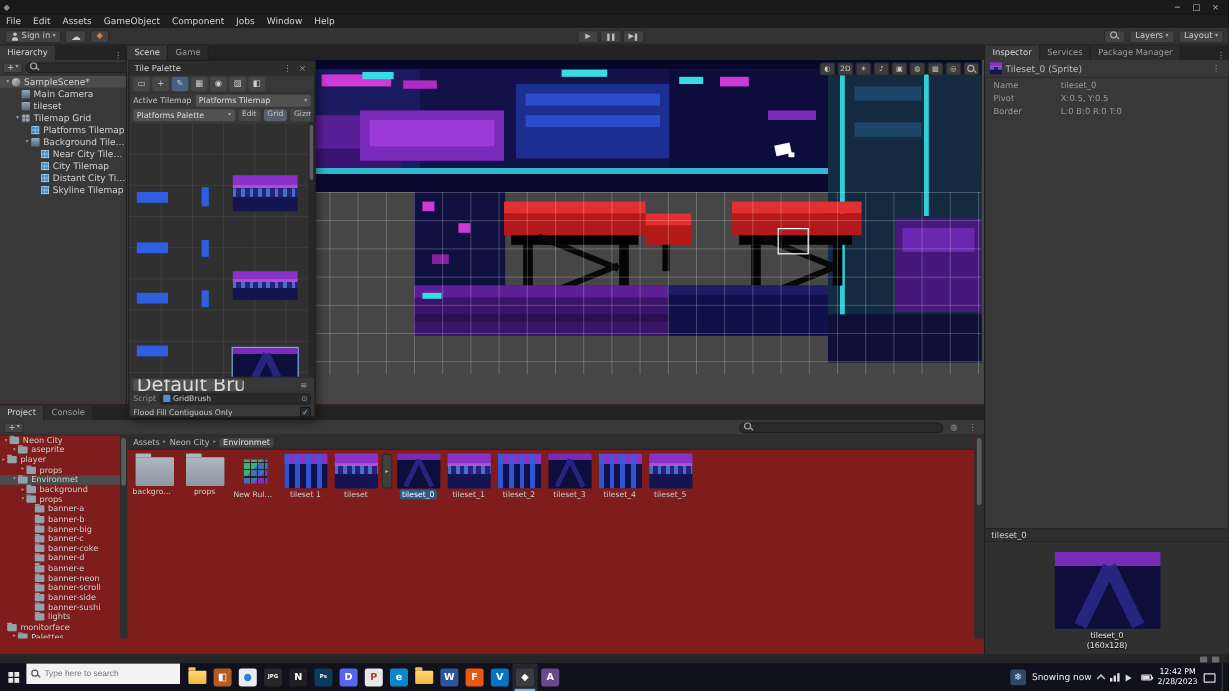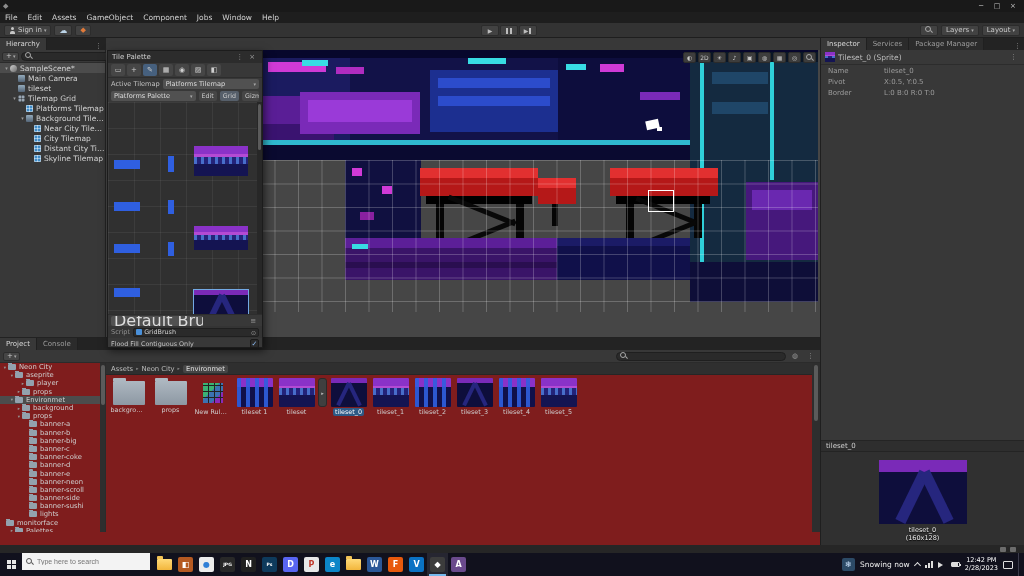--- a/index.html
+++ b/index.html
@@ -308,20 +308,24 @@
         </div>
         <div class="trow" style="padding-left:27px">
           <span class="arr"></span>
           <span class="ic ic-tile"></span>
           <span class="lbl">Skyline Tilemap</span>
         </div>
       </div>
   </div>
 
   <div id="scene">
+    <div class="tabrow" id="scene-tabs">
+        <span class="tab active">Scene</span>
+        <span class="tab">Game</span>
+      </div>
     <div id="scene-content">
       <div id="scene-blocks">
           <div class="blk" style="left:156px;top:0px;width:556px;height:8px;background:#07072c;"></div>
           <div class="blk" style="left:156px;top:8px;width:556px;height:84px;background:#121248;"></div>
           <div class="blk" style="left:156px;top:8px;width:88px;height:84px;background:#1b1b60;"></div>
           <div class="blk" style="left:162px;top:12px;width:58px;height:10px;background:#cf3ad6;"></div>
           <div class="blk" style="left:230px;top:17px;width:28px;height:7px;background:#b02cc0;"></div>
           <div class="blk" style="left:156px;top:46px;width:72px;height:28px;background:#5a1e96;"></div>
           <div class="blk" style="left:156px;top:74px;width:72px;height:18px;background:#3a1370;"></div>
           <div class="blk" style="left:194px;top:42px;width:120px;height:42px;background:#7a2ab8;"></div>
@@ -480,21 +484,21 @@
         <div class="prow" style="padding-left:2px">
           <span class="arr">▾</span>
           <span class="fold"></span>
           <span class="lbl">Neon City</span>
         </div>
         <div class="prow" style="padding-left:9px">
           <span class="arr">▾</span>
           <span class="fold"></span>
           <span class="lbl">aseprite</span>
         </div>
-        <div class="prow" style="padding-left:20px">
+        <div class="prow" style="padding-left:0">
           <span class="arr">▸</span>
           <span class="fold"></span>
           <span class="lbl">player</span>
         </div>
         <div class="prow" style="padding-left:16px">
           <span class="arr">▸</span>
           <span class="fold"></span>
           <span class="lbl">props</span>
         </div>
         <div class="prow sel" style="padding-left:9px">

